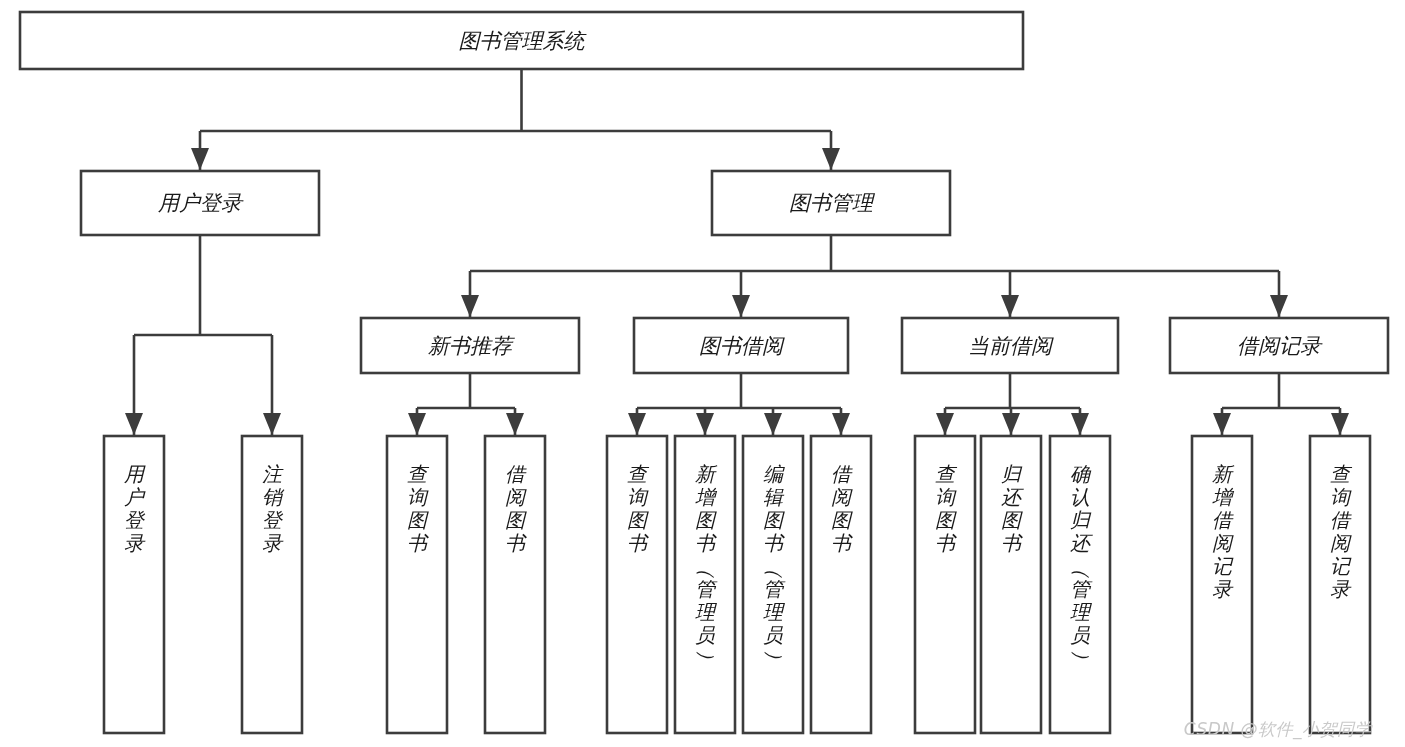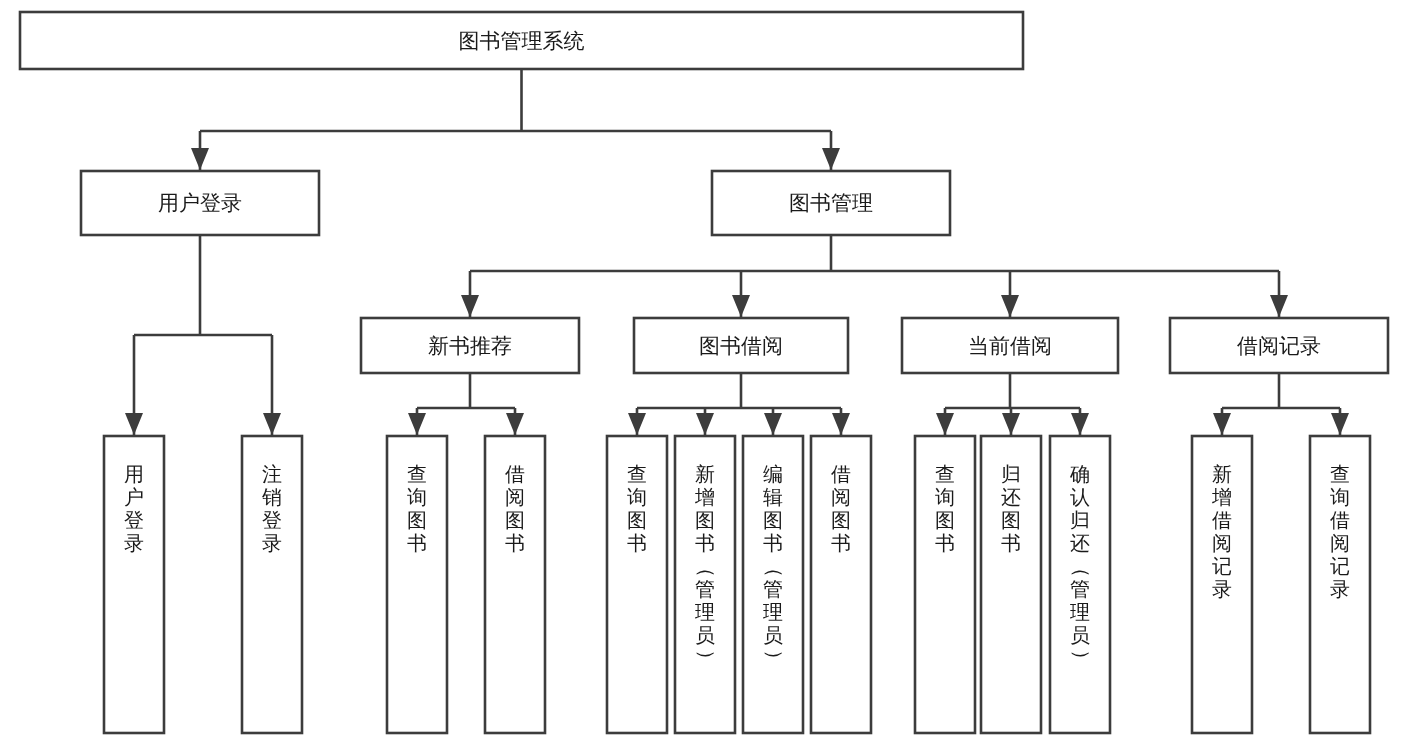--- a/index.html
+++ b/index.html
@@ -12,20 +12,21 @@
     width: 1405px;
     height: 747px;
     font-family: "DejaVu Sans", "Liberation Sans", sans-serif;
     overflow: hidden;
     position: relative;
   }
   #diagram-root {
     position: relative;
     width: 1382px;
     height: 747px;
+    font-style: italic;
   }
   svg#diagram-canvas {
     position: absolute;
     left: 0;
     top: 0;
     width: 1405px;
     height: 747px;
     display: block;
   }
   .node-box {
@@ -290,13 +291,14 @@
             <text x="1340" y="475.5" class="vtext-char">查</text>
             <text x="1340" y="498.5" class="vtext-char">询</text>
             <text x="1340" y="521.5" class="vtext-char">借</text>
             <text x="1340" y="544.5" class="vtext-char">阅</text>
             <text x="1340" y="567.5" class="vtext-char">记</text>
             <text x="1340" y="590.5" class="vtext-char">录</text>
           </g>
         </g>
       </g>
   </svg>
+  <div class="watermark">CSDN @软件_小贺同学</div>
 </div>
 
 </body></html>

